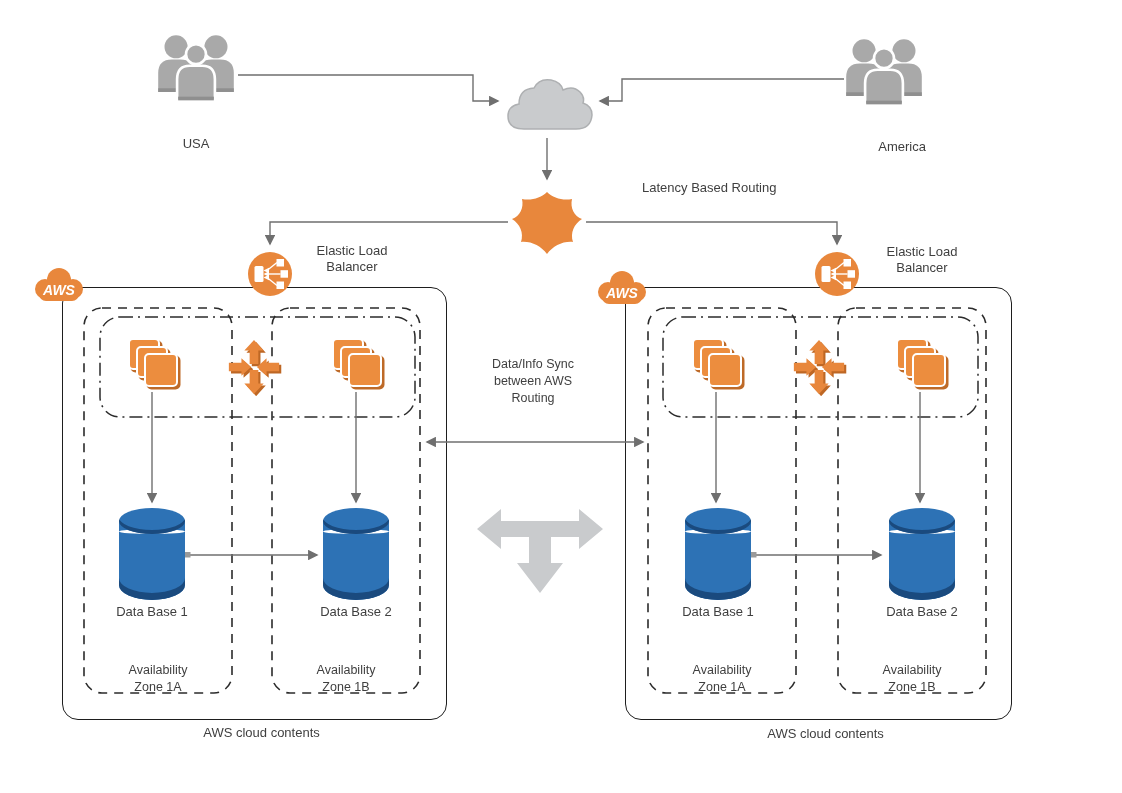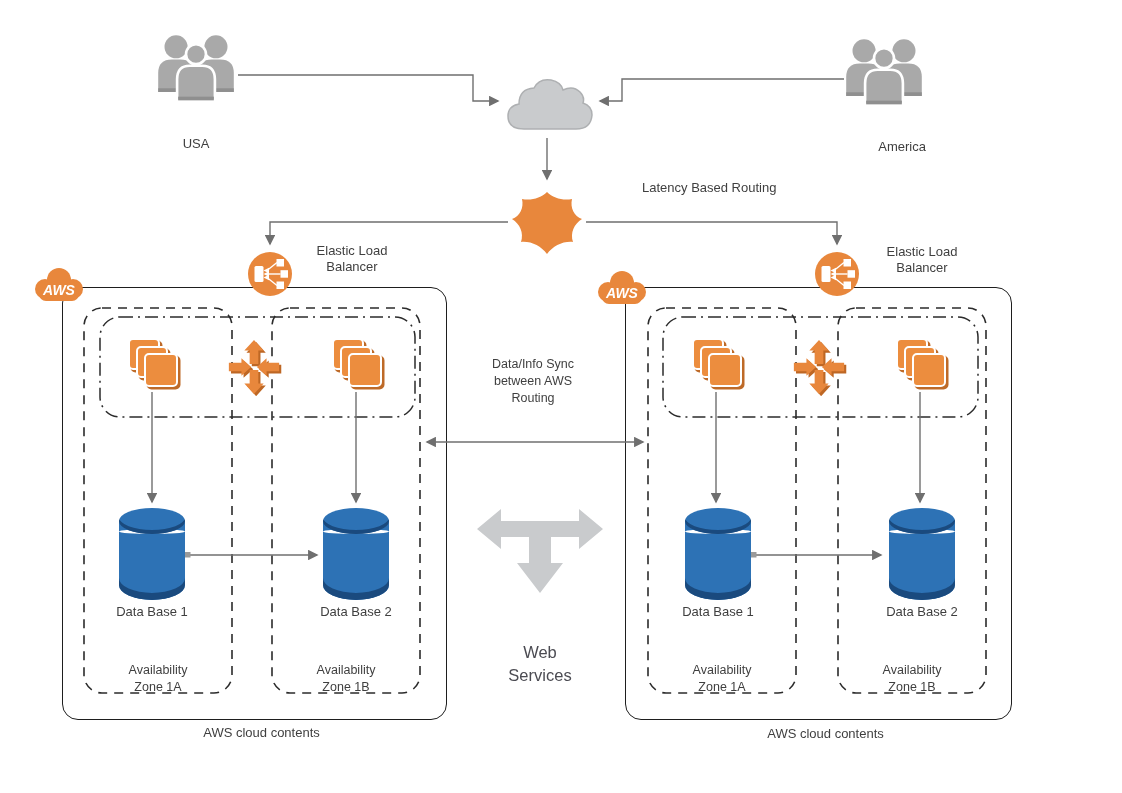--- a/index.html
+++ b/index.html
@@ -274,18 +274,14 @@
 
   <div class="lbl lbl-sm" style="left:473px;top:356px;width:120px;">
     <div>Data/Info Sync</div>
     <div>between AWS</div>
     <div>Routing</div>
   </div>
 
   <svg class="abs icon-layer" style="left:475px;top:501px;" width="130" height="96" viewBox="0 0 130 96">
     <polygon fill="#C9CBCD" points="2,28 26,8 26,20 104,20 104,8 128,28 104,48 104,36 76,36 76,62 88,62 65,92 42,62 54,62 54,36 26,36 26,48"></polygon>
   </svg>
-  <div class="web-text" style="left:478px;top:641px;width:124px;">
-    <div>Web</div>
-    <div>Services</div>
-  </div>
 
 </div>
 
 </body></html>

